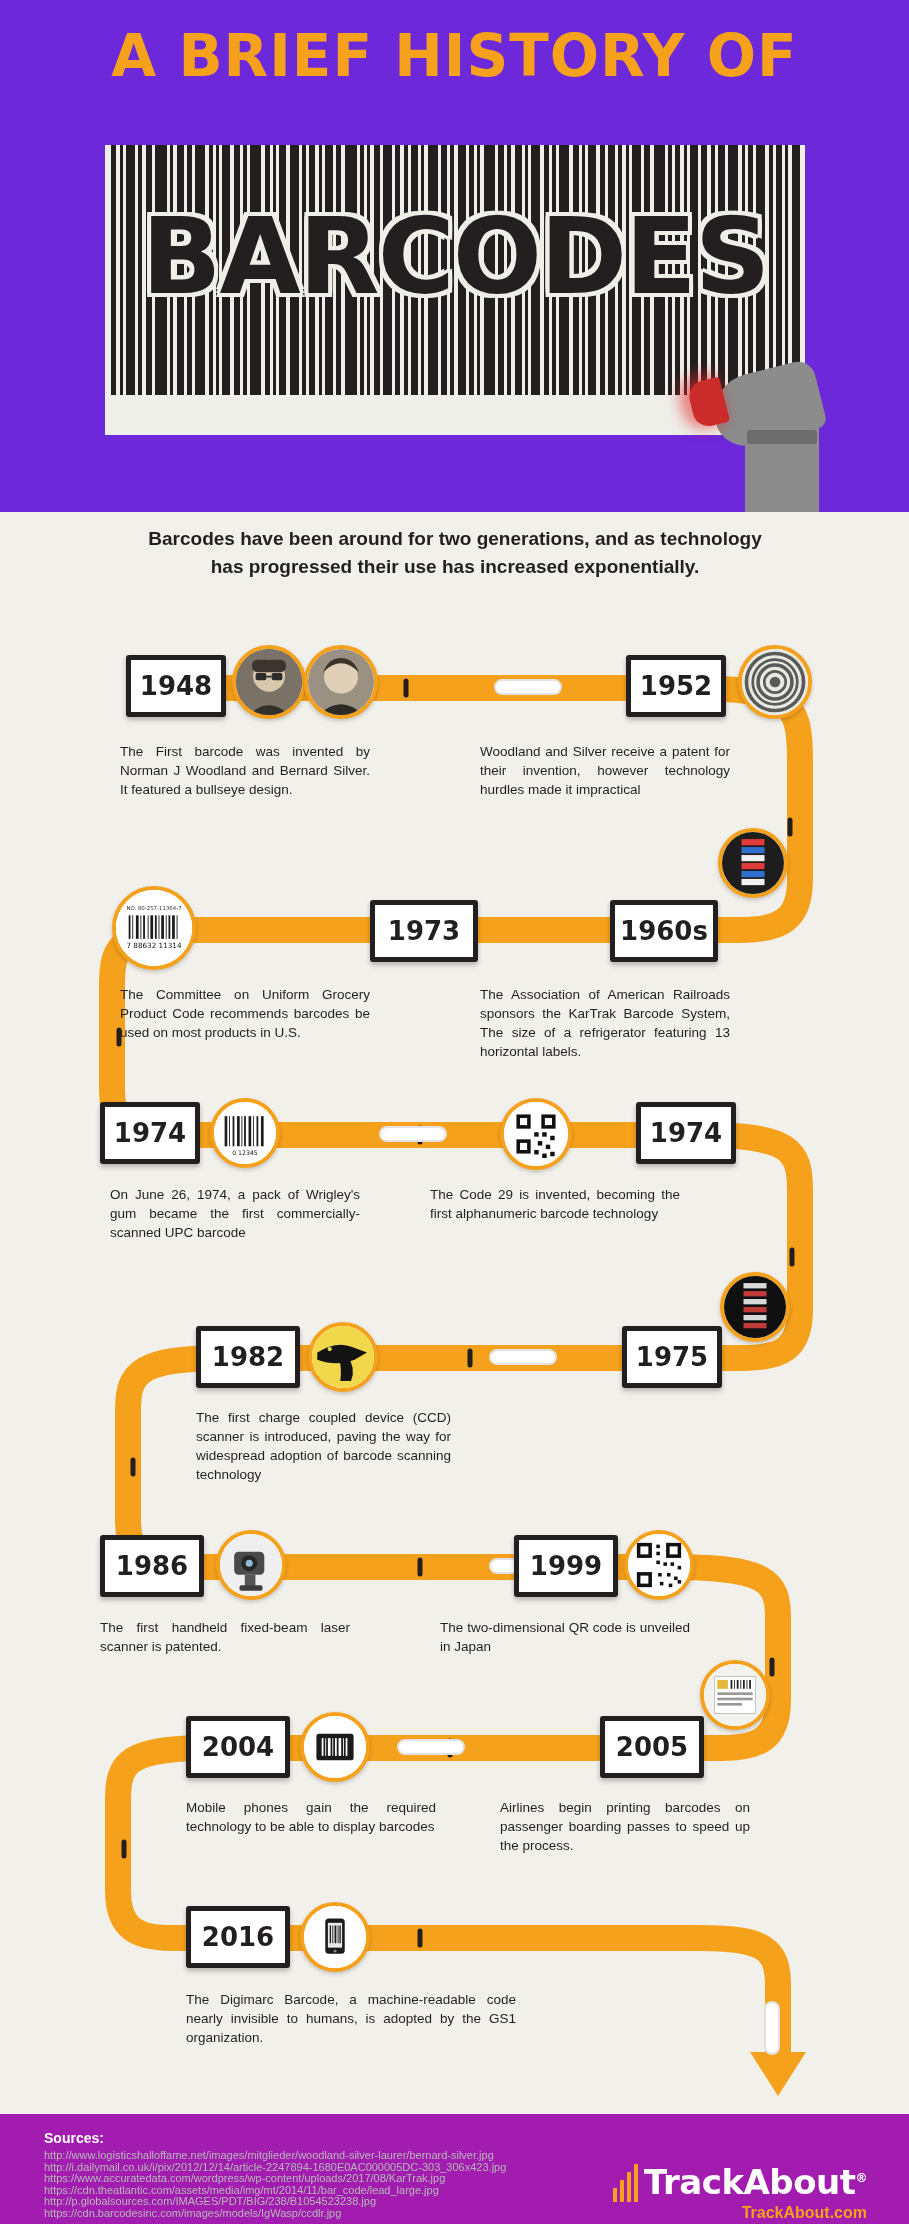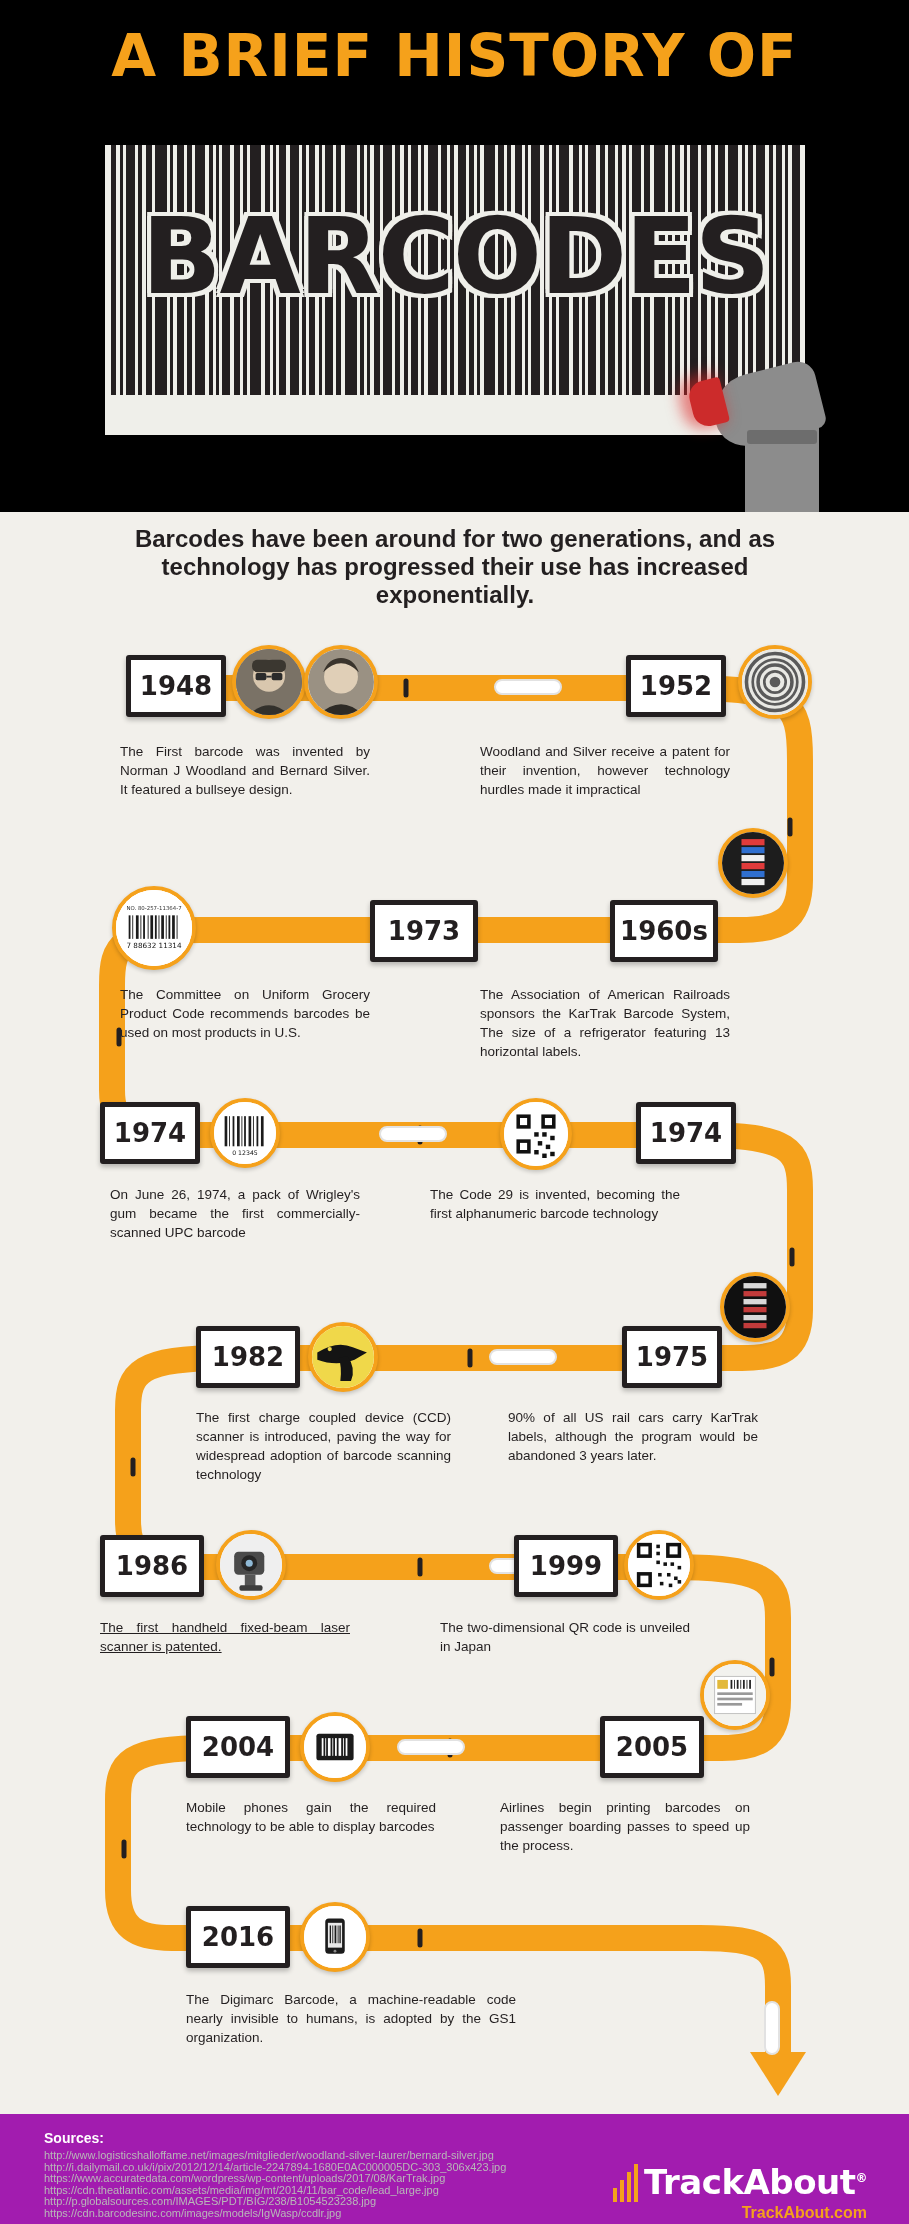--- a/index.html
+++ b/index.html
@@ -8,21 +8,21 @@
     height: 2224px;
     font-family: "Liberation Sans", sans-serif;
     background: #f2f0eb;
     overflow: hidden;
   }
   .page { position: relative; width: 909px; height: 2224px; background: #f2f0eb; }
 
   
   .header {
     position: absolute; top: 0; left: 0; width: 909px; height: 512px;
-    background: #000000; overflow: hidden;
+    background: #6d28d9; overflow: hidden;
   }
   .title-top {
     position: absolute; top: 22px; left: 0; width: 909px;
     text-align: center;
     font-family: "DejaVu Sans", sans-serif;
     font-weight: bold;
     font-size: 58px;
     letter-spacing: 1px;
     color: #f5a11b;
   }
@@ -73,21 +73,21 @@
   }
   .scanner-dark {
     position: absolute; top: 60px; left: 34px; width: 70px; height: 14px;
     background: #6d6d6d; border-radius: 3px;
   }
 
   
   .subtitle {
     position: absolute; top: 525px; left: 130px; width: 650px;
     text-align: center;
-    font-size: 24px;
+    font-size: 19px;
     font-weight: bold;
     line-height: 28px;
     color: #231f20;
   }
 
   
   .track { position: absolute; top: 0; left: 0; width: 909px; height: 2224px; }
 
   
   .year {
@@ -492,21 +492,20 @@
       <svg width="70" height="70" viewBox="0 0 70 70">
         <rect width="70" height="70" fill="#f0d84a"></rect>
         <path d="M6 30 q22-14 40-6 l16 6 l-14 8 q-20 8-42 0z" fill="#141414"></path>
         <path d="M40 34 q10 14 4 28 l-12 0 q2-16 -2-26z" fill="#141414"></path>
         <circle cx="20" cy="26" r="2.4" fill="#f0d84a"></circle>
       </svg>
     </div>
   </div>
 
   <div class="txt" style="left:196px; top:1408px; width:255px;">The first charge coupled device (CCD) scanner is introduced, paving the way for widespread adoption of barcode scanning technology</div>
-  <div class="txt" style="left:508px; top:1408px; width:250px;">90% of all US rail cars carry KarTrak labels, although the program would be abandoned 3 years later.</div>
 
   <div class="year" style="left:100px; top:1535px; width:104px; height:62px;">
     <span>1986</span>
   </div>
 
   <div class="circ" style="left:216px; top:1530px; width:70px; height:70px;">
     <div class="inner">
       <svg width="70" height="70" viewBox="0 0 70 70">
         <rect width="70" height="70" fill="#efefef"></rect>
         <rect x="16" y="20" width="34" height="26" rx="5" fill="#4a4a4a"></rect>
@@ -543,21 +542,21 @@
             <rect x="44" y="44" width="4" height="4"></rect>
           <rect x="52" y="48" width="4" height="4"></rect>
             <rect x="36" y="54" width="4" height="4"></rect>
           <rect x="46" y="56" width="4" height="4"></rect>
             <rect x="56" y="52" width="4" height="4"></rect>
         </g>
       </svg>
     </div>
   </div>
 
-  <div class="txt" style="left:100px; top:1618px; width:250px;text-decoration:underline;">The first handheld fixed-beam laser scanner is patented.</div>
+  <div class="txt" style="left:100px; top:1618px; width:250px;">The first handheld fixed-beam laser scanner is patented.</div>
   <div class="txt" style="left:440px; top:1618px; width:250px;">The two-dimensional QR code is unveiled in Japan</div>
 
   <div class="circ" style="left:700px; top:1660px; width:70px; height:70px;">
     <div class="inner">
       <svg width="70" height="70" viewBox="0 0 70 70">
         <rect width="70" height="70" fill="#f2f2ee"></rect>
         <rect x="12" y="14" width="46" height="42" fill="#fff" stroke="#bbb"></rect>
         <rect x="15" y="18" width="12" height="10" fill="#e2b93b"></rect>
         <g fill="#222">
           <rect x="30" y="18" width="2" height="10"></rect>

